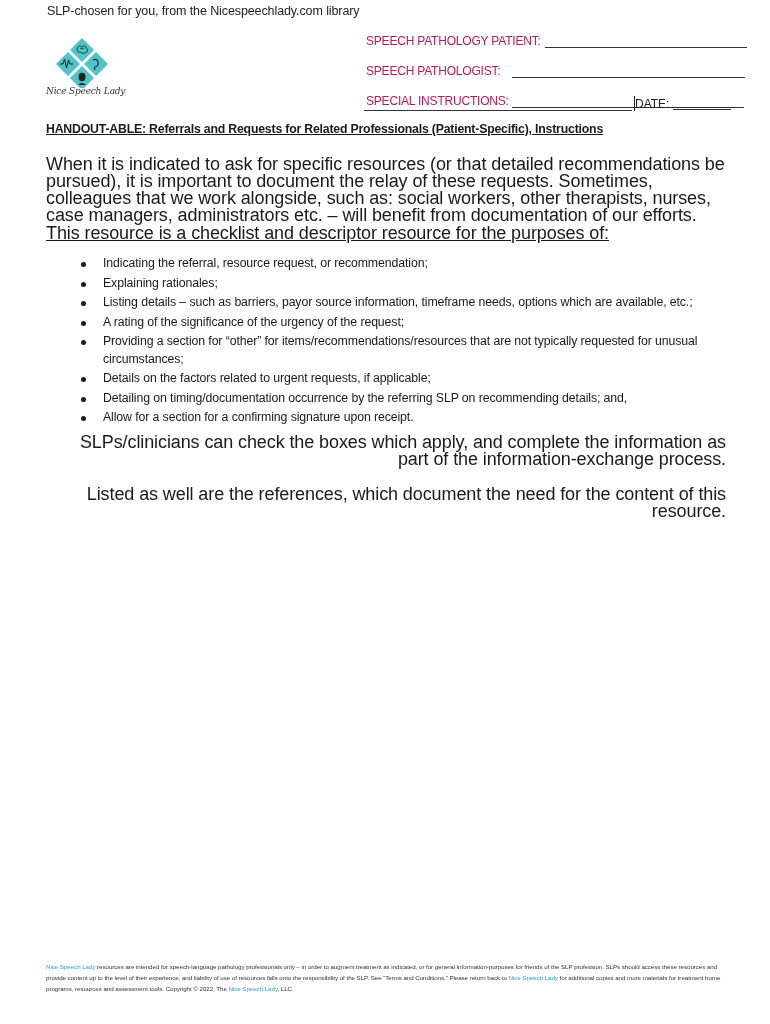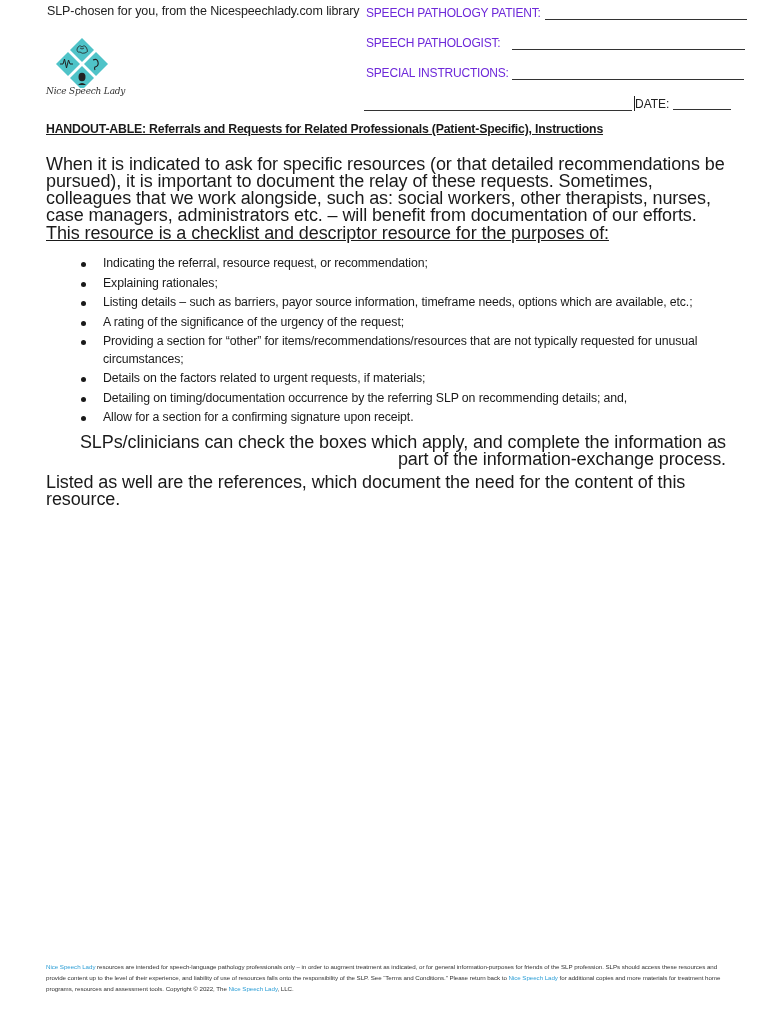--- a/index.html
+++ b/index.html
@@ -8,21 +8,21 @@
       font-family: "Liberation Sans", "DejaVu Sans", sans-serif;
       color: #1a1a1a;
     }
     .abs { position: absolute; }
 
     
     .tagline { left: 47px; top: 4px; font-size: 12.5px; color: #222; letter-spacing: -0.1px; }
     .logo { left: 46px; top: 36px; width: 72px; height: 68px; }
     .logo-text { left: 46px; top: 86px; font-family: "DejaVu Serif", serif; font-style: italic; font-size: 9px; color: #333; letter-spacing: -0.2px; }
 
-    .form-row { position: absolute; left: 366px; display: flex; align-items: flex-end; font-size: 12px; color: #6d28d9; letter-spacing: -0.2px; }
+    .form-row { position: absolute; left: 366px; display: flex; align-items: flex-end; font-size: 12px; color: #be185d; letter-spacing: -0.2px; margin-top: 28px; }
     .form-row .label { white-space: nowrap; }
     .form-row .line { border-bottom: 1px solid #333; height: 12px; }
     .row-patient { top: 6px; }
     .row-patient .line { width: 202px; margin-left: 4px; }
     .row-slp { top: 36px; }
     .row-slp .line { width: 233px; margin-left: 12px; }
     .row-special { top: 66px; }
     .row-special .line { width: 232px; margin-left: 3px; }
 
     .sig-row { position: absolute; left: 364px; top: 96px; display: flex; align-items: center; font-size: 12px; color: #222; }
@@ -33,21 +33,21 @@
 
     
     .doc-title { left: 46px; top: 122px; font-size: 12.3px; font-weight: bold; text-decoration: underline; color: #1a1a1a; letter-spacing: -0.2px; white-space: nowrap; }
     .para { position: absolute; left: 46px; width: 680px; font-size: 18px; line-height: 17px; color: #1a1a1a; letter-spacing: -0.1px; }
     .p1 { top: 156px; }
     .p2 { top: 225px; text-decoration: underline; }
     .bullets { position: absolute; left: 46px; top: 243px; width: 680px; margin: 12px; padding: 0; list-style: none; font-size: 12.3px; color: #1a1a1a; letter-spacing: -0.1px; }
     .bullets li { position: relative; padding-left: 45px; line-height: 17.5px; margin-bottom: 2px; }
     .bullets li .dot { position: absolute; left: 23px; top: 7px; width: 5px; height: 5px; border-radius: 50%; background: #1a1a1a; }
     .p3 { top: 434px; text-align: right; }
-    .p4 { top: 474px; }
+    .p4 { top: 486px; text-align: right; }
 
     
     .footer { left: 46px; top: 961px; width: 682px; font-size: 6.2px; line-height: 11px; color: #333; letter-spacing: -0.05px; }
     .footer .brand { color: #2e9fd6; }
   </style>
 </head>
 <body>
 
 <div class="abs tagline">SLP-chosen for you, from the Nicespeechlady.com library</div>
 
@@ -99,21 +99,21 @@
 
 <div class="para p1">When it is indicated to ask for specific resources (or that detailed recommendations be pursued), it is important to document the relay of these requests. Sometimes, colleagues that we work alongside, such as: social workers, other therapists, nurses, case managers, administrators etc. – will benefit from documentation of our efforts.</div>
 <div class="para p2">This resource is a checklist and descriptor resource for the purposes of:</div>
 
 <ul class="bullets">
   <li><span class="dot"></span><span>Indicating the referral, resource request, or recommendation;</span></li>
   <li><span class="dot"></span><span>Explaining rationales;</span></li>
   <li><span class="dot"></span><span>Listing details – such as barriers, payor source information, timeframe needs, options which are available, etc.;</span></li>
   <li><span class="dot"></span><span>A rating of the significance of the urgency of the request;</span></li>
   <li><span class="dot"></span><span>Providing a section for “other” for items/recommendations/resources that are not typically requested for unusual circumstances;</span></li>
-  <li><span class="dot"></span><span>Details on the factors related to urgent requests, if materials;</span></li>
+  <li><span class="dot"></span><span>Details on the factors related to urgent requests, if applicable;</span></li>
   <li><span class="dot"></span><span>Detailing on timing/documentation occurrence by the referring SLP on recommending details; and,</span></li>
   <li><span class="dot"></span><span>Allow for a section for a confirming signature upon receipt.</span></li>
 </ul>
 
 <div class="para p3">SLPs/clinicians can check the boxes which apply, and complete the information as part of the information-exchange process.</div>
 <div class="para p4">Listed as well are the references, which document the need for the content of this resource.</div>
 
 <div class="abs footer"><span class="brand">Nice Speech Lady</span><span> resources are intended for speech-language pathology professionals only – in order to augment treatment as indicated, or for general information-purposes for friends of the SLP profession. SLPs should access these resources and provide content up to the level of their experience, and liability of use of resources falls onto the responsibility of the SLP. See “Terms and Conditions.” Please return back to </span><span class="brand">Nice Speech Lady</span><span> for additional copies and more materials for treatment home programs, resources and assessment tools. Copyright © 2022, The </span><span class="brand">Nice Speech Lady</span><span>, LLC.</span></div>
 
 </body></html>

